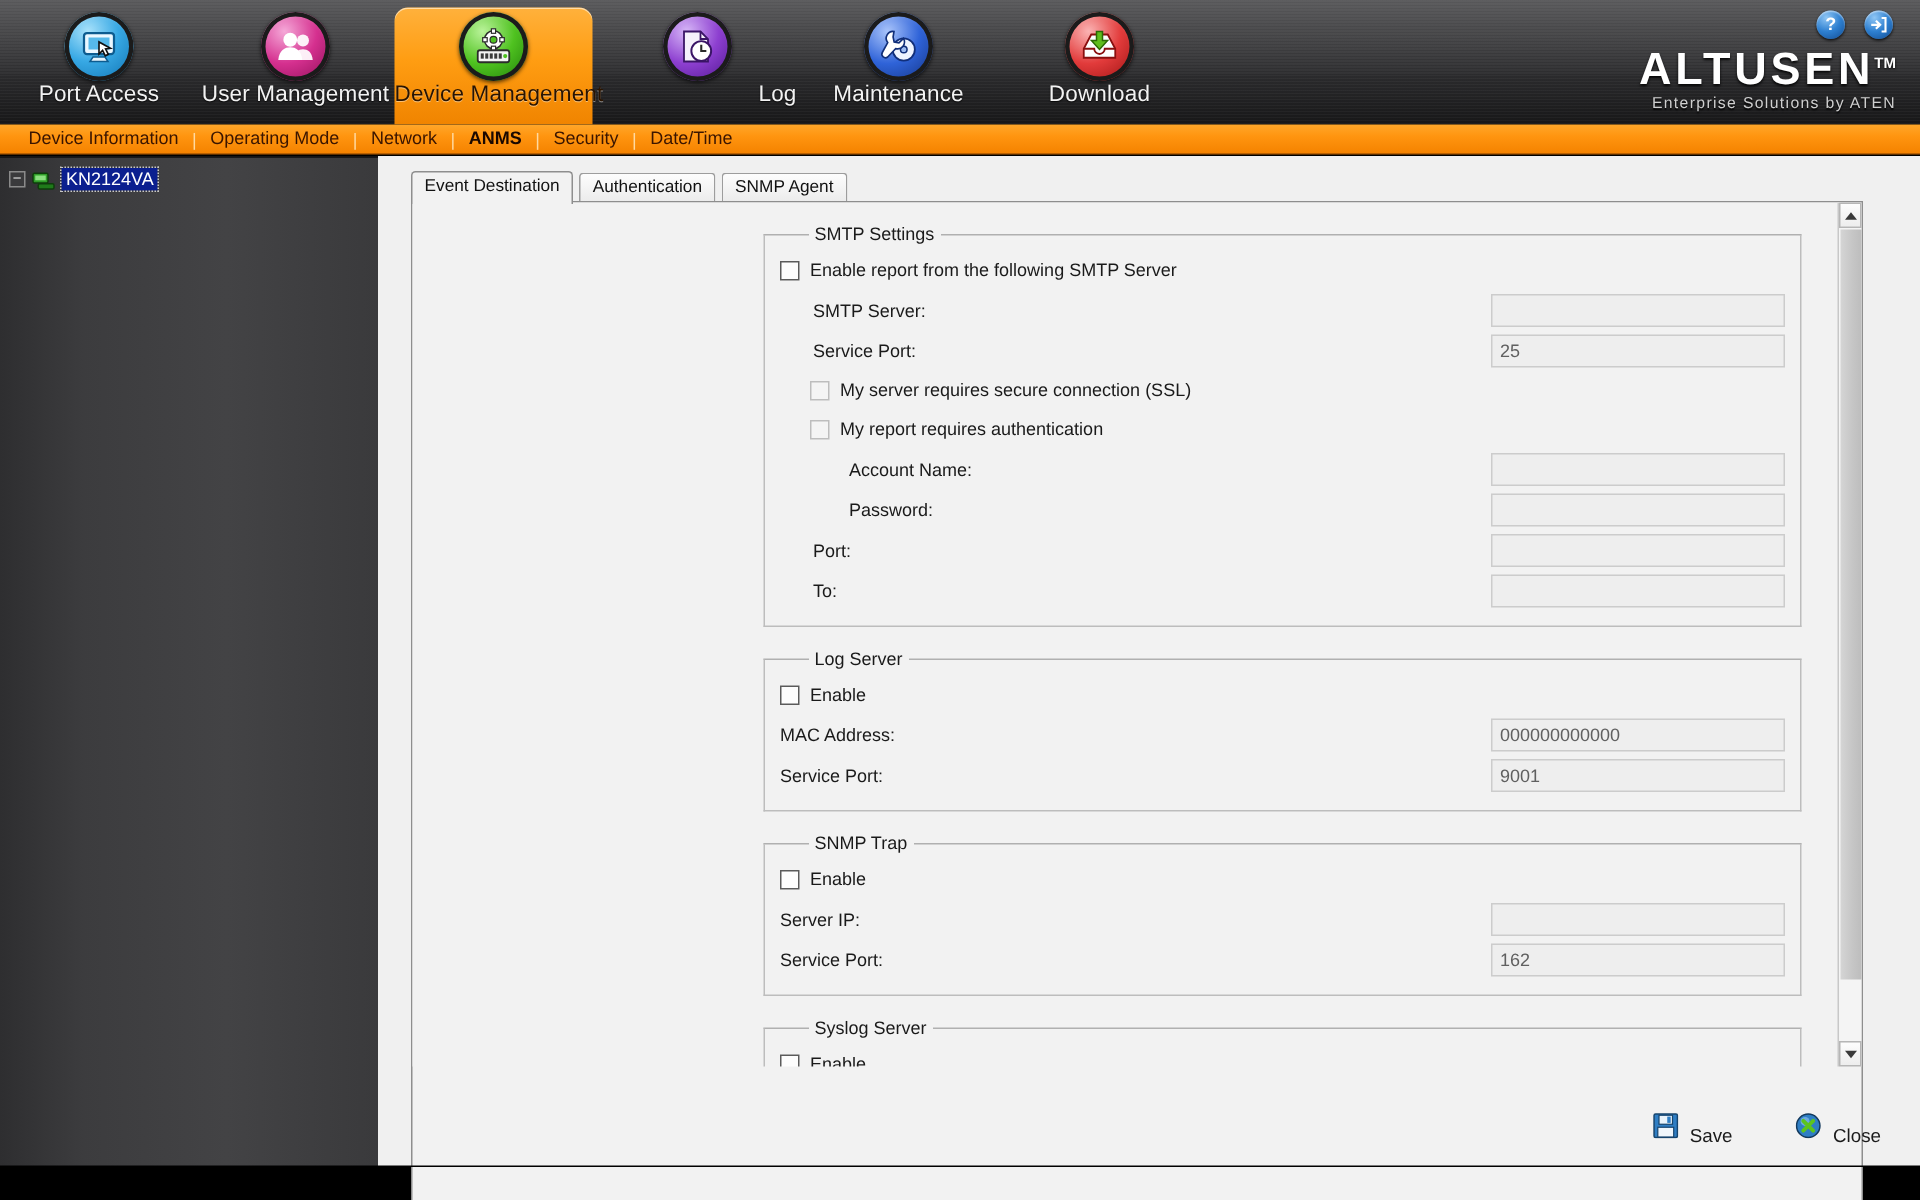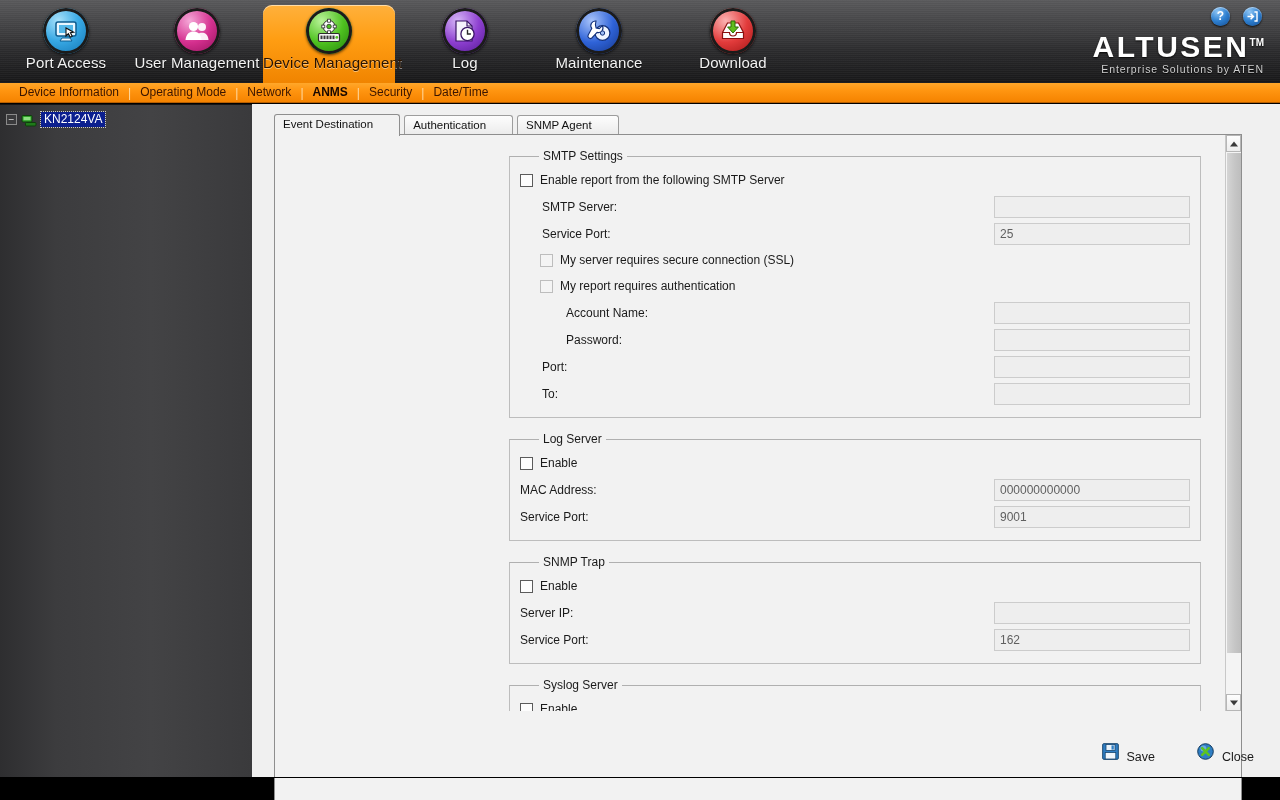--- a/index.html
+++ b/index.html
@@ -109,21 +109,21 @@
   .node-label { padding: 0 3px; line-height: 15px; white-space: nowrap; }
   .node-label.sel { background: #0b1f8f; color: #fff; outline: 1px dotted #c8c8c8; }
 
   
   .main {
     position: absolute; left: 252px; top: 104px; width: 1028px; height: 674px;
     background: #f0f0f0;
   }
   .tabstrip { position: absolute; left: 22px; top: 10px; display: flex; align-items: flex-end; gap: 4px; }
   .tab {
-    font-size: 11.5px; color: #111; padding: 3px 26px 4px 8px; line-height: 13px;
+    font-size: 11.5px; color: #111; padding: 3px 8px 4px 8px; line-height: 13px;
     background: linear-gradient(180deg,#fdfdfd 0%,#eaeaea 100%);
     border: 1px solid #9d9d9d; border-bottom: none;
     border-radius: 3px 3px 0 0; cursor: pointer; white-space: nowrap;
     position: relative; top: 0;
   }
   .tab.active {
     background: #f2f2f2; border-color: #8e8e8e; z-index: 3; padding-bottom: 5px;
   }
   .content-box {
     position: absolute; left: 22px; top: 30px; width: 968px; height: 678px;
@@ -254,21 +254,21 @@
                 <rect x="11.5" y="17.6" width="2" height="3.5"></rect>
                 <rect x="14.5" y="17.6" width="2" height="3.5"></rect>
                 <rect x="17.5" y="17.6" width="2" height="3.5"></rect>
               </g>
             <circle cx="21.8" cy="19.4" r="1.4" fill="#4fc220"></circle>
           </svg>
         </span>
         <span class="lbl">Device Management</span>
       </div>
 
-      <div class="navtab" style="left:399px;">
+      <div class="navtab" style="left:399px;text-align:right;">
         <span class="ico ico-log">
           <svg width="26" height="24" viewBox="0 0 26 24">
             <path d="M4 2 h11 l5 5 v15 h-16 z" fill="#f5f1fb" stroke="#3a1566" stroke-width="1.2"></path>
             <path d="M15 2 v5 h5" fill="none" stroke="#3a1566" stroke-width="1.2"></path>
             <circle cx="15.5" cy="15" r="6.6" fill="#ffffff" stroke="#3a1566" stroke-width="1.3"></circle>
             <path d="M15.5 10.8 v4.2 h3.4" fill="none" stroke="#2a2a2a" stroke-width="1.4"></path>
           </svg>
         </span>
         <span class="lbl">Log</span>
       </div>

